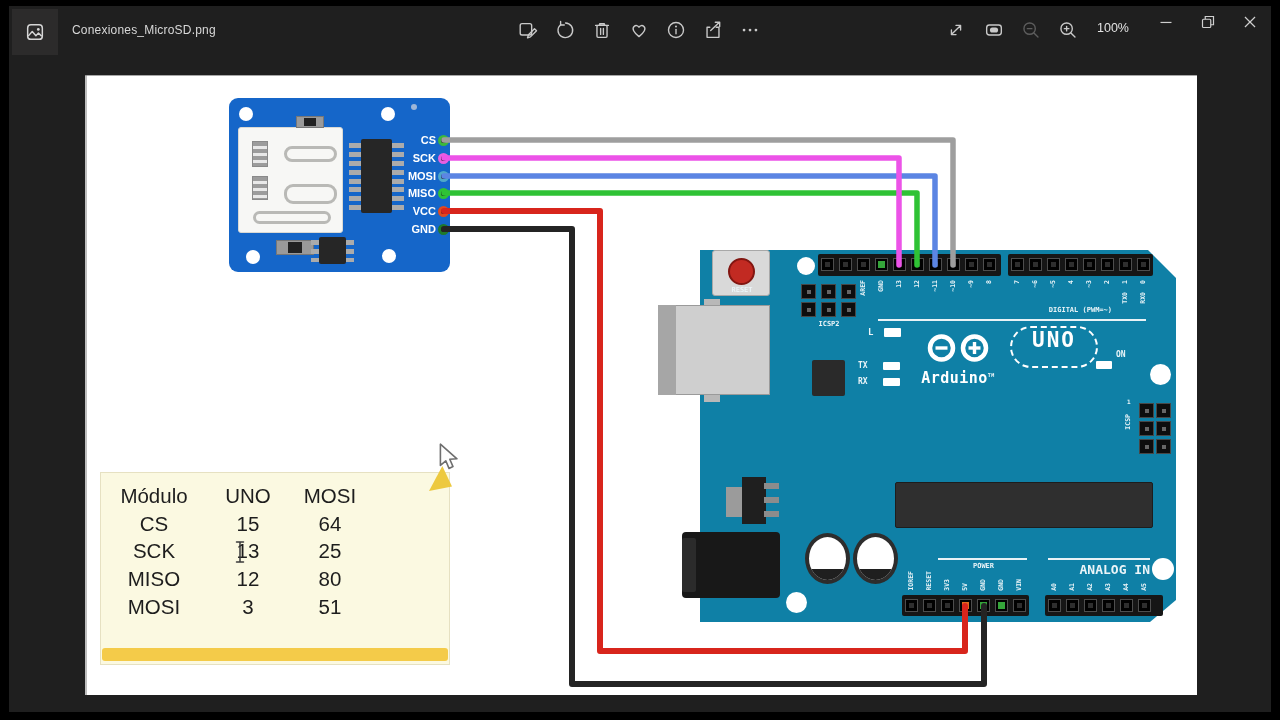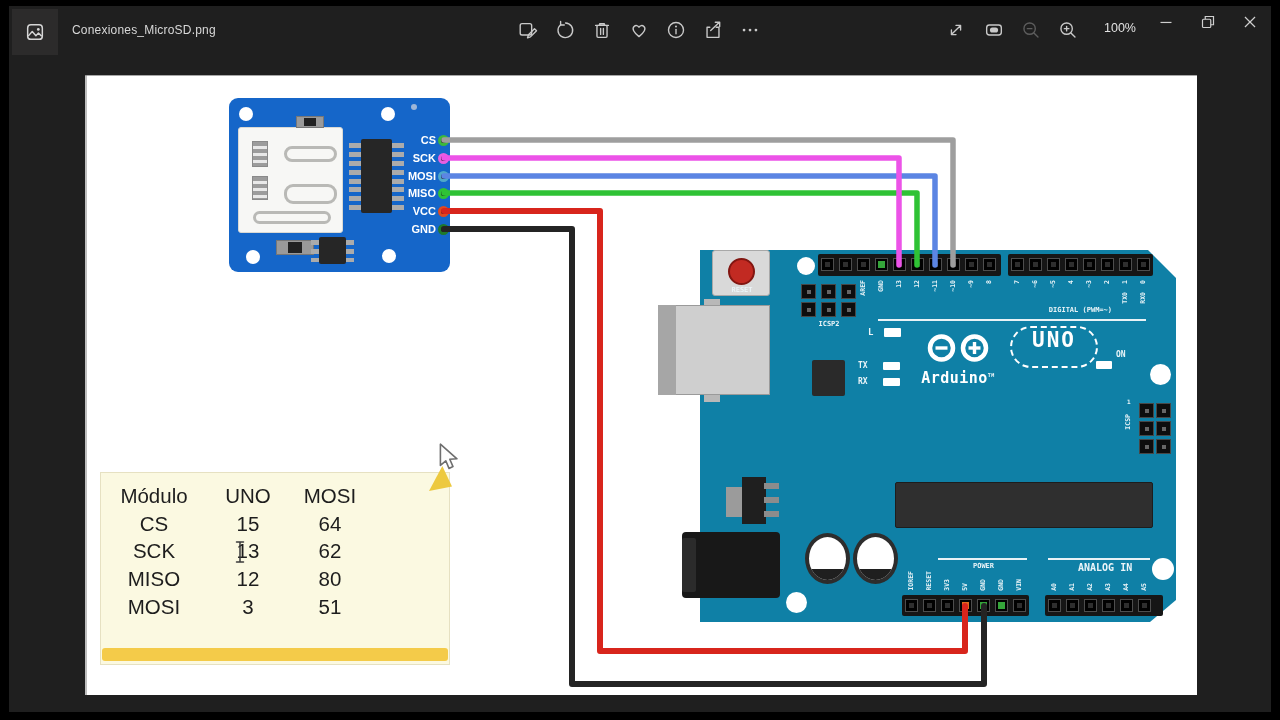--- a/index.html
+++ b/index.html
@@ -8,21 +8,21 @@
 .abs{position:absolute}
 #appbg{left:9px;top:6px;width:1262px;height:706px;background:#1f1f1f}
 
 .ic-btn{width:34px;height:34px;display:flex;align-items:center;justify-content:center;border-radius:4px;cursor:default}
 .ic-btn svg{stroke:#c9c9c9;fill:none;stroke-width:1.5;stroke-linecap:round;stroke-linejoin:round}
 .ic-btn.dim svg{stroke:#5d5d5d}
 #appicon{left:12px;top:9px;width:46px;height:46px;background:#2c2b2b;display:flex;align-items:center;justify-content:center}
 #filename{left:72px;top:23px;font-size:12px;color:#d8d8d8;letter-spacing:.2px}
 .wbtn{width:40px;height:32px;top:6px;display:flex;align-items:center;justify-content:center}
 .wbtn svg{stroke:#cfcfcf;fill:none;stroke-width:1.3}
-#zoomlbl{left:1090px;top:21px;width:46px;text-align:right;font-size:12.5px;color:#e2e2e2}
+#zoomlbl{left:1090px;top:21px;width:46px;text-align:center;font-size:12.5px;color:#e2e2e2}
 
 #canvas{left:85px;top:75px;width:1112px;height:620px;background:#fff;box-shadow:inset 2px 0 0 rgba(125,125,125,.5),inset 0 1px 0 rgba(80,80,80,.5)}
 
 #sdboard{left:229px;top:98px;width:221px;height:174px;background:#1566c9;border-radius:9px}
 .hole{border-radius:50%;background:#fff}
 .sdslot{left:238px;top:127px;width:105px;height:106px;background:#f7f7f5;border:1px solid #d9d9d4;border-radius:3px}
 .sdpads{background:repeating-linear-gradient(180deg,#9c9c9c 0 4px,#e9e9e9 4px 7px);border:1px solid #8a8a8a}
 .prong{border:3px solid #b9b9b6;border-radius:9px;background:#f7f7f5}
 .icbody{background:#262626;border-radius:2px}
 .iclegs{background:repeating-linear-gradient(180deg,#ababab 0 5px,rgba(0,0,0,0) 5px 8.9px)}
@@ -246,21 +246,21 @@
     <line x1="49.5" y1="12" x2="49.5" y2="24" stroke-width="3.4"></line>
   </svg>
   <div class="abs silk" style="left:912px;top:369px;width:92px;text-align:center;font-size:15px;letter-spacing:.5px;color:#fff"><span>Arduino</span><sup style="font-size:5px">TM</sup></div>
   <div id="unooval" class="abs">UNO</div>
 
   <div class="abs" style="left:878px;top:319px;width:268px;height:1.5px;background:#e8f2f6"></div>
   <div class="abs silk" style="left:1000px;top:306px;width:112px;text-align:right;font-size:7px">DIGITAL (PWM=~)</div>
   <div class="abs" style="left:938px;top:558px;width:89px;height:1.5px;background:#e8f2f6"></div>
   <div class="abs silk" style="left:940px;top:562px;width:87px;text-align:center;font-size:7px">POWER</div>
   <div class="abs" style="left:1048px;top:558px;width:102px;height:1.5px;background:#e8f2f6"></div>
-  <div class="abs silk" style="left:1078px;top:562px;width:72px;text-align:left;font-size:10px">ANALOG IN</div>
+  <div class="abs silk" style="left:1078px;top:562px;width:72px;text-align:right;font-size:13px">ANALOG IN</div>
   <div class="vlab" style="left:1121px;top:292px">TX0</div>
   <div class="vlab" style="left:1139px;top:292px">RX0</div>
   <div id="headers">
       <div class="hdr" style="left: 818px; top: 254px; width: 183px; height: 22px;"></div>
       <div class="pin" style="left: 820.5px; top: 258px;">
         <i></i>
       </div>
       <div class="pin" style="left: 838.6px; top: 258px;">
         <i></i>
       </div>
@@ -443,21 +443,21 @@
         <span class="c3">MOSI</span>
       </div>
       <div class="noterow">
         <span class="c1">CS</span>
         <span class="c2">15</span>
         <span class="c3">64</span>
       </div>
       <div class="noterow">
         <span class="c1">SCK</span>
         <span class="c2">13</span>
-        <span class="c3">62</span>
+        <span class="c3">25</span>
       </div>
       <div class="noterow">
         <span class="c1">MISO</span>
         <span class="c2">12</span>
         <span class="c3">80</span>
       </div>
       <div class="noterow">
         <span class="c1">MOSI</span>
         <span class="c2">3</span>
         <span class="c3">51</span>

